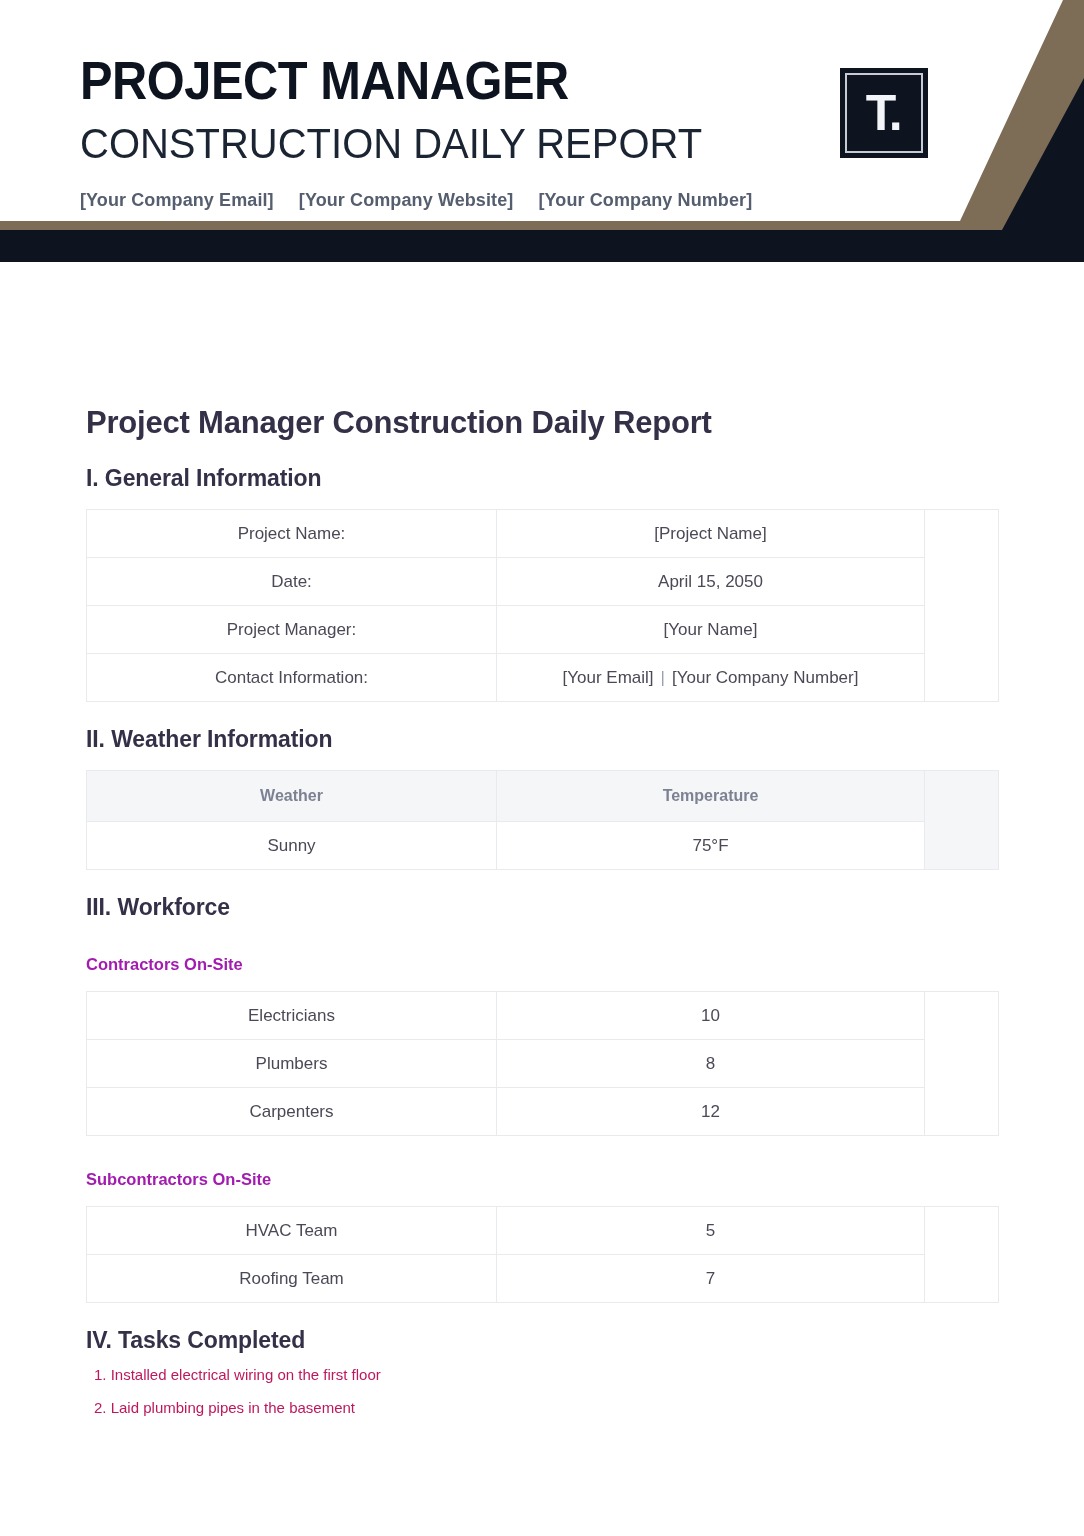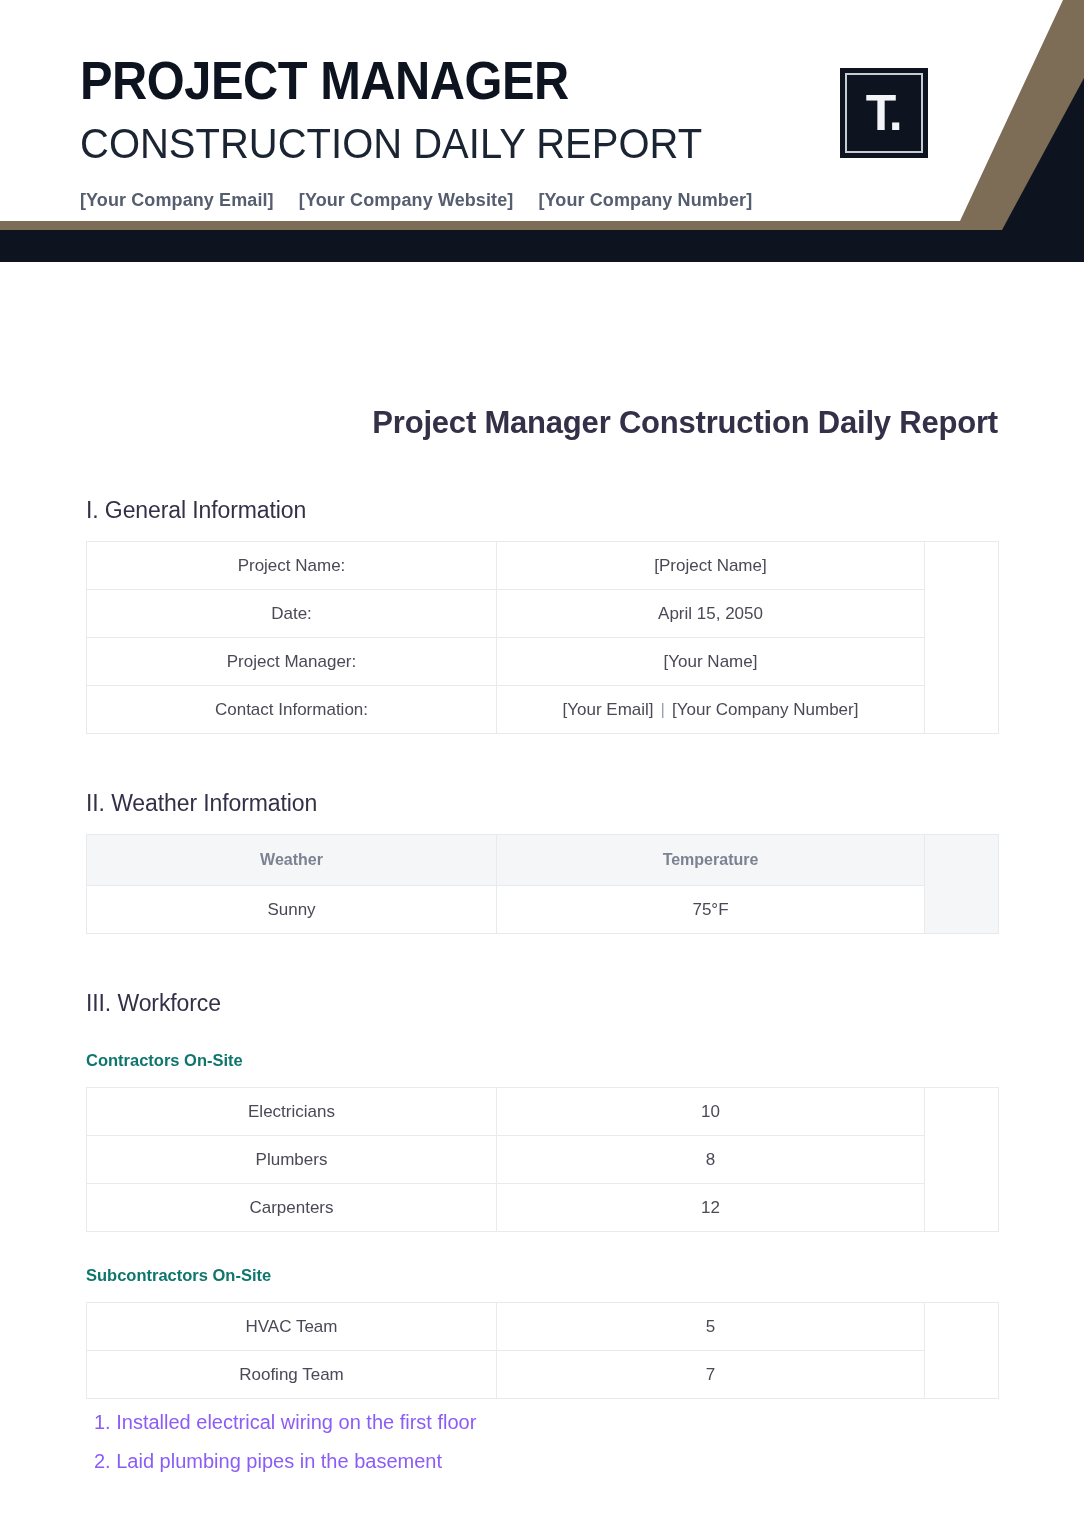--- a/index.html
+++ b/index.html
@@ -104,38 +104,38 @@
     letter-spacing: -2px;
   }
 
   
   .doc {
     padding: 0 86px;
     box-sizing: border-box;
     width: 1084px;
   }
   .doc-title {
-    text-align: right;
+    text-align: left;
     font-size: 31px;
     font-weight: bold;
     color: #333048;
     margin: 143px 0 0 0;
     letter-spacing: -0.2px;
   }
   .section-heading {
     font-size: 23px;
-    font-weight: normal;
+    font-weight: bold;
     color: #333048;
-    margin: 56px 0 0 0;
+    margin: 24px 0 0 0;
     letter-spacing: -0.1px;
   }
   .sub-heading {
     font-size: 16.5px;
     font-weight: bold;
-    color: #0f766e;
+    color: #a21caf;
     margin: 34px 0 0 0;
   }
 
   table.rep {
     border-collapse: collapse;
     width: 912px;
     margin-top: 17px;
     table-layout: fixed;
     border: 1px solid #e4e5e9;
     border-radius: 4px;
@@ -173,22 +173,22 @@
     color: #9aa0ad;
     font-weight: normal;
   }
 
   ol.tasks {
     list-style: none;
     margin: 12px 0 0 0;
     padding: 0;
   }
   ol.tasks li {
-    font-size: 20px;
-    color: #8b5cf6;
+    font-size: 15px;
+    color: #be185d;
     margin-bottom: 16px;
     padding-left: 8px;
   }
 </style>
 </head>
 <body>
 
 <div class="letterhead">
 
   <svg class="lh-shapes" viewBox="0 0 1084 262" preserveAspectRatio="none">
@@ -312,19 +312,20 @@
         <td>5</td>
         <td class="spacer-cell" rowspan="2"></td>
       </tr>
       <tr>
         <td>Roofing Team</td>
         <td>7</td>
       </tr>
     </tbody>
   </table>
 
+  <h2 class="section-heading">IV. Tasks Completed</h2>
 
   <ol class="tasks">
     <li>1. Installed electrical wiring on the first floor</li>
     <li>2. Laid plumbing pipes in the basement</li>
   </ol>
 
 </div>
 
 </body></html>

